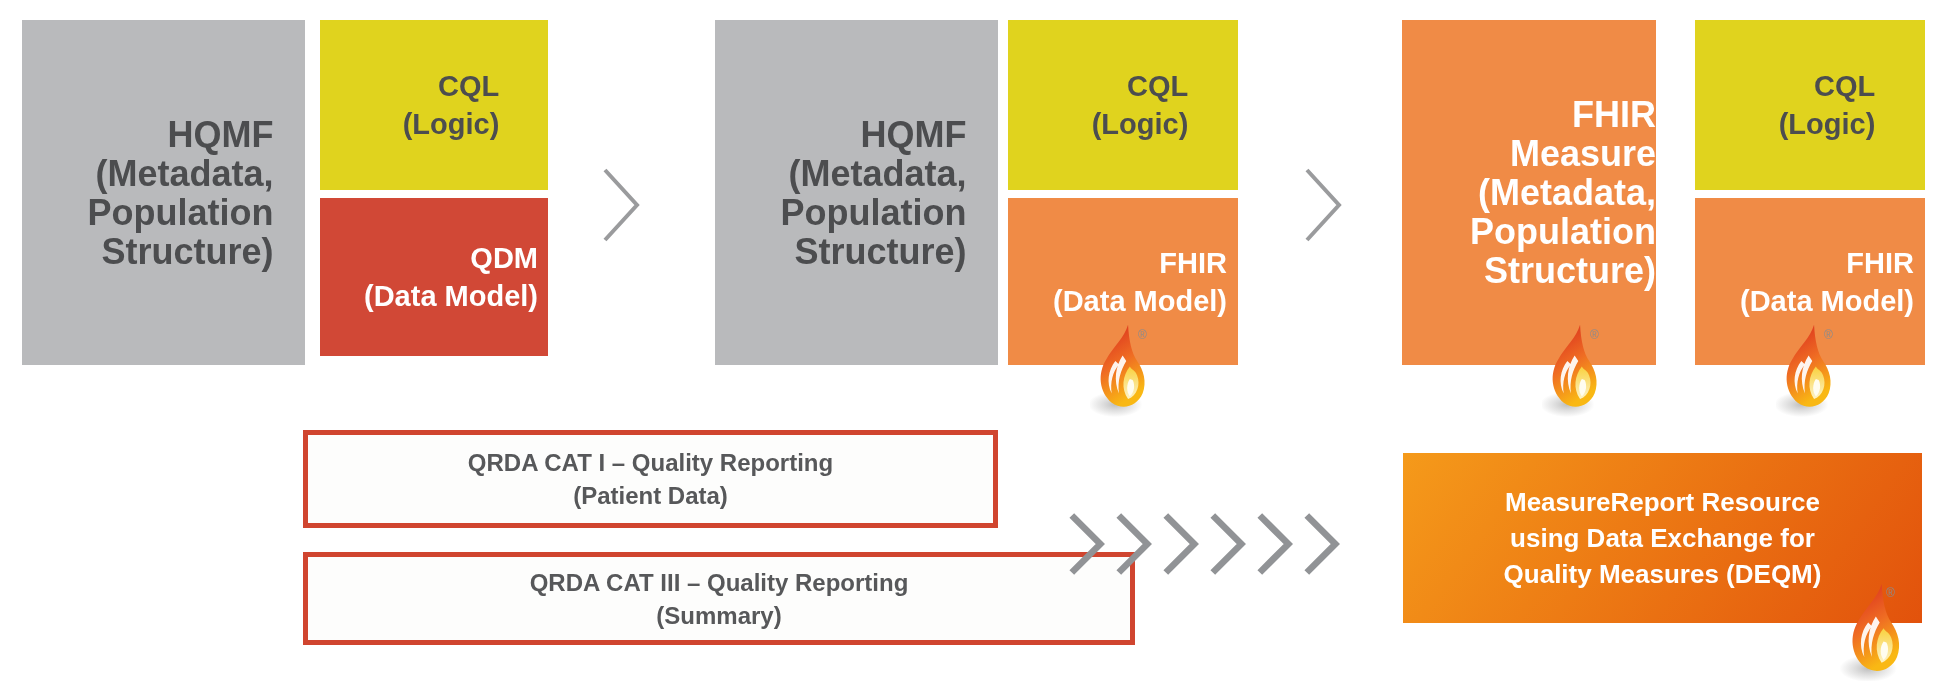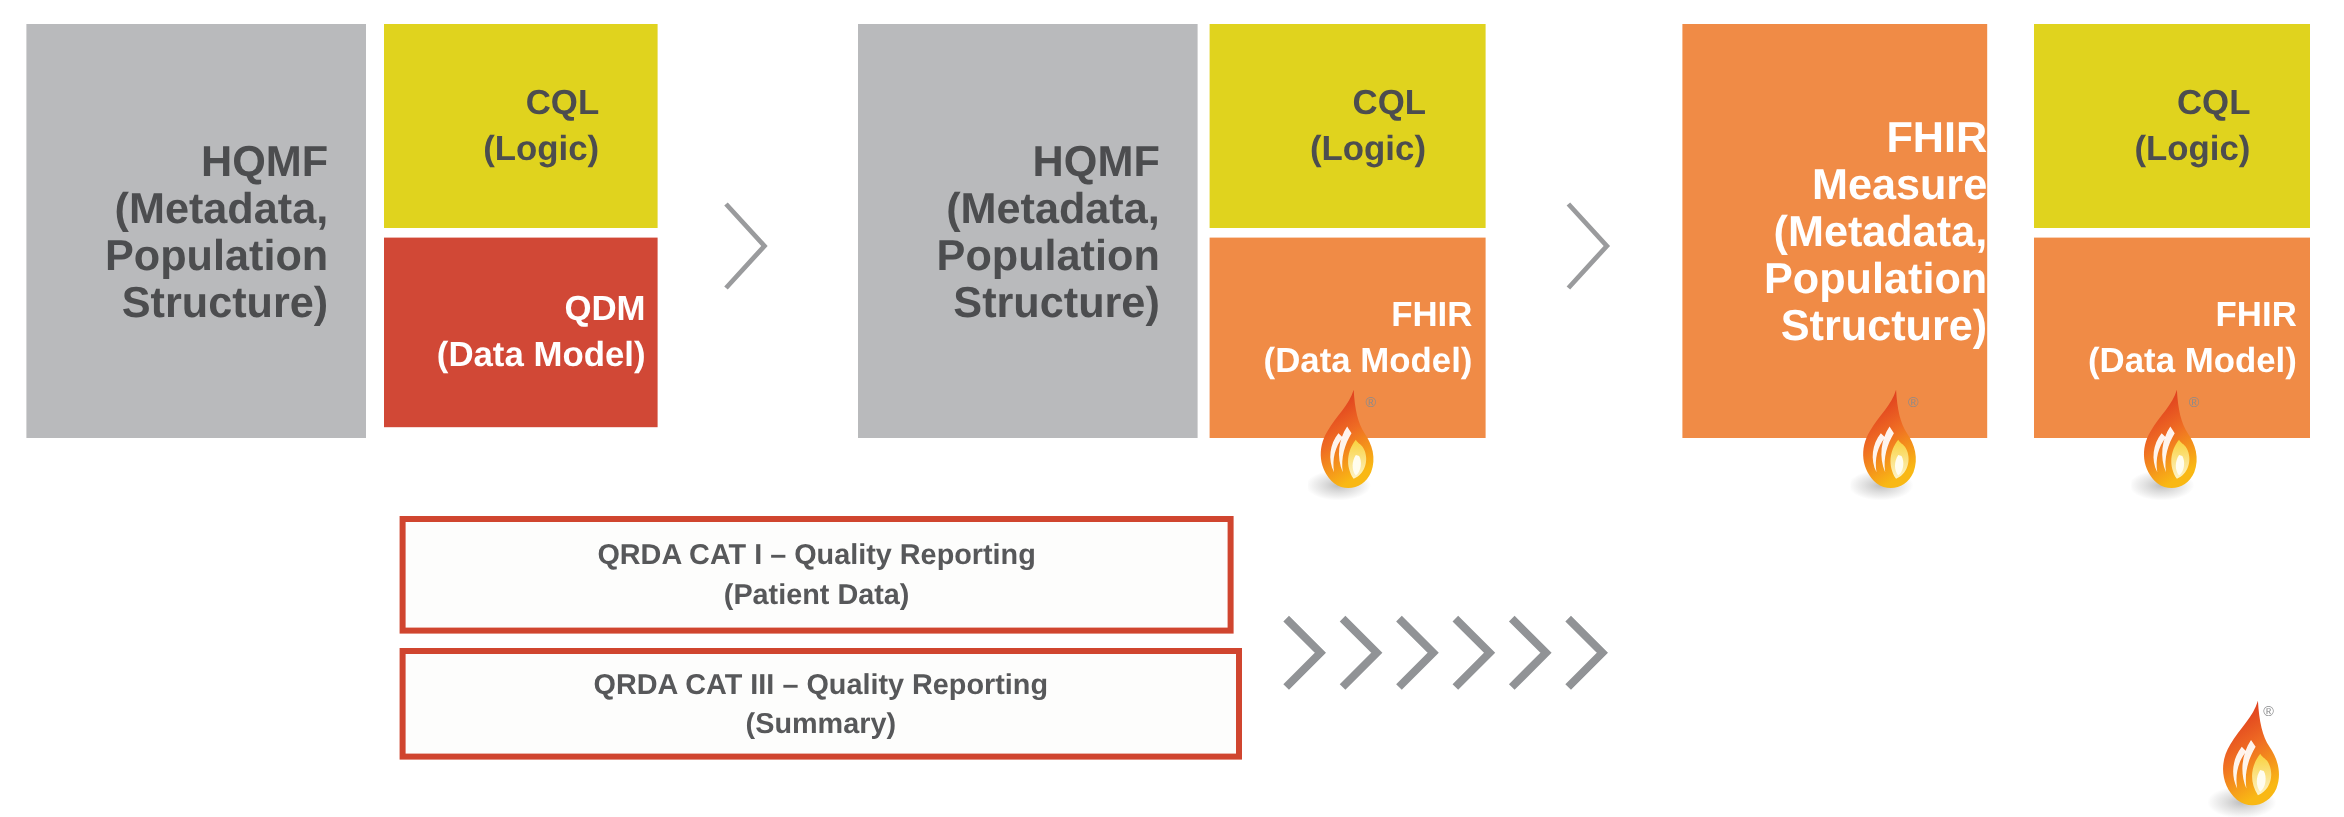--- a/index.html
+++ b/index.html
@@ -16,21 +16,21 @@
   .gray   { background:var(--gray-box,#b9babc);   color:var(--dark-text,#4c4d4f); }
   .yellow { background:var(--yellow-box,#e0d31e); color:var(--dark-text,#4c4d4f); }
   .red    { background:var(--red-box,#d14836);    color:var(--white-text,#fff); }
   .orange { background:var(--orange-box,#f08b46); color:var(--white-text,#fff); }
   .main-text { font-size:36px; line-height:39px; }
   .sub-text  { font-size:29px; line-height:38px; }
   .qrda {
     position:absolute; display:flex; align-items:center; justify-content:center;
     text-align:center; white-space:pre-line;
     background:#fdfdfc; border:5px solid var(--qrda-border,#d0452f);
-    color:var(--qrda-text,#57585a); font-size:24px; line-height:33px;margin-left:30px;
+    color:var(--qrda-text,#57585a); font-size:24px; line-height:33px;
   }
   .mr {
     position:absolute; display:flex; align-items:center; justify-content:center;
     text-align:center; white-space:pre-line;
     background:linear-gradient(126deg,var(--mr-gradient-start,#f59a1a),var(--mr-gradient-end,#e2520c));
     color:var(--white-text,#fff); font-size:26px; line-height:36px;
   }
   .chev { position:absolute; }
   .chevrow { position:absolute; display:flex; gap:9px; }
   .flame { position:absolute; }
@@ -112,21 +112,21 @@
 (Logic)</div>
   <div class="box orange sub-text" style="left:1695px;top:198px;width:230px;height:167px">FHIR
 (Data Model)</div>
   <svg class="flame" style="left:1776px;top:320px" width="58" height="100" viewBox="0 0 64 104">
       <use href="#flame-shape"></use>
     </svg>
   <div class="reg" style="left:1824px;top:328px">®</div>
 
   <div class="qrda" style="left:303px;top:430px;width:695px;height:98px">QRDA CAT I – Quality Reporting
 (Patient Data)</div>
-  <div class="qrda" style="left:303px;top:540px;width:702px;height:93px">QRDA CAT III – Quality Reporting
+  <div class="qrda" style="left:303px;top:552px;width:832px;height:93px">QRDA CAT III – Quality Reporting
 (Summary)</div>
 
   <div class="chevrow" style="left:1068px;top:511px">
     <svg width="38" height="66" viewBox="0 0 40 66">
       <polyline points="4,3 34,33 4,63" fill="none" style="stroke:var(--chevron-dark-gray,#919396)" stroke-width="7"></polyline>
       </svg>
     <svg width="38" height="66" viewBox="0 0 40 66">
       <polyline points="4,3 34,33 4,63" fill="none" style="stroke:var(--chevron-dark-gray,#919396)" stroke-width="7"></polyline>
       </svg>
     <svg width="38" height="66" viewBox="0 0 40 66">
@@ -136,18 +136,21 @@
       <polyline points="4,3 34,33 4,63" fill="none" style="stroke:var(--chevron-dark-gray,#919396)" stroke-width="7"></polyline>
       </svg>
     <svg width="38" height="66" viewBox="0 0 40 66">
       <polyline points="4,3 34,33 4,63" fill="none" style="stroke:var(--chevron-dark-gray,#919396)" stroke-width="7"></polyline>
       </svg>
     <svg width="38" height="66" viewBox="0 0 40 66">
       <polyline points="4,3 34,33 4,63" fill="none" style="stroke:var(--chevron-dark-gray,#919396)" stroke-width="7"></polyline>
       </svg>
   </div>
 
+  <div class="mr" style="left:1403px;top:453px;width:519px;height:170px">MeasureReport Resource
+using Data Exchange for
+Quality Measures (DEQM)</div>
   <svg class="flame" style="left:1838px;top:582px" width="68" height="100" viewBox="0 0 64 104">
       <use href="#flame-shape"></use>
     </svg>
   <div class="reg" style="left:1886px;top:586px">®</div>
 
 </div>
 
 </body></html>

